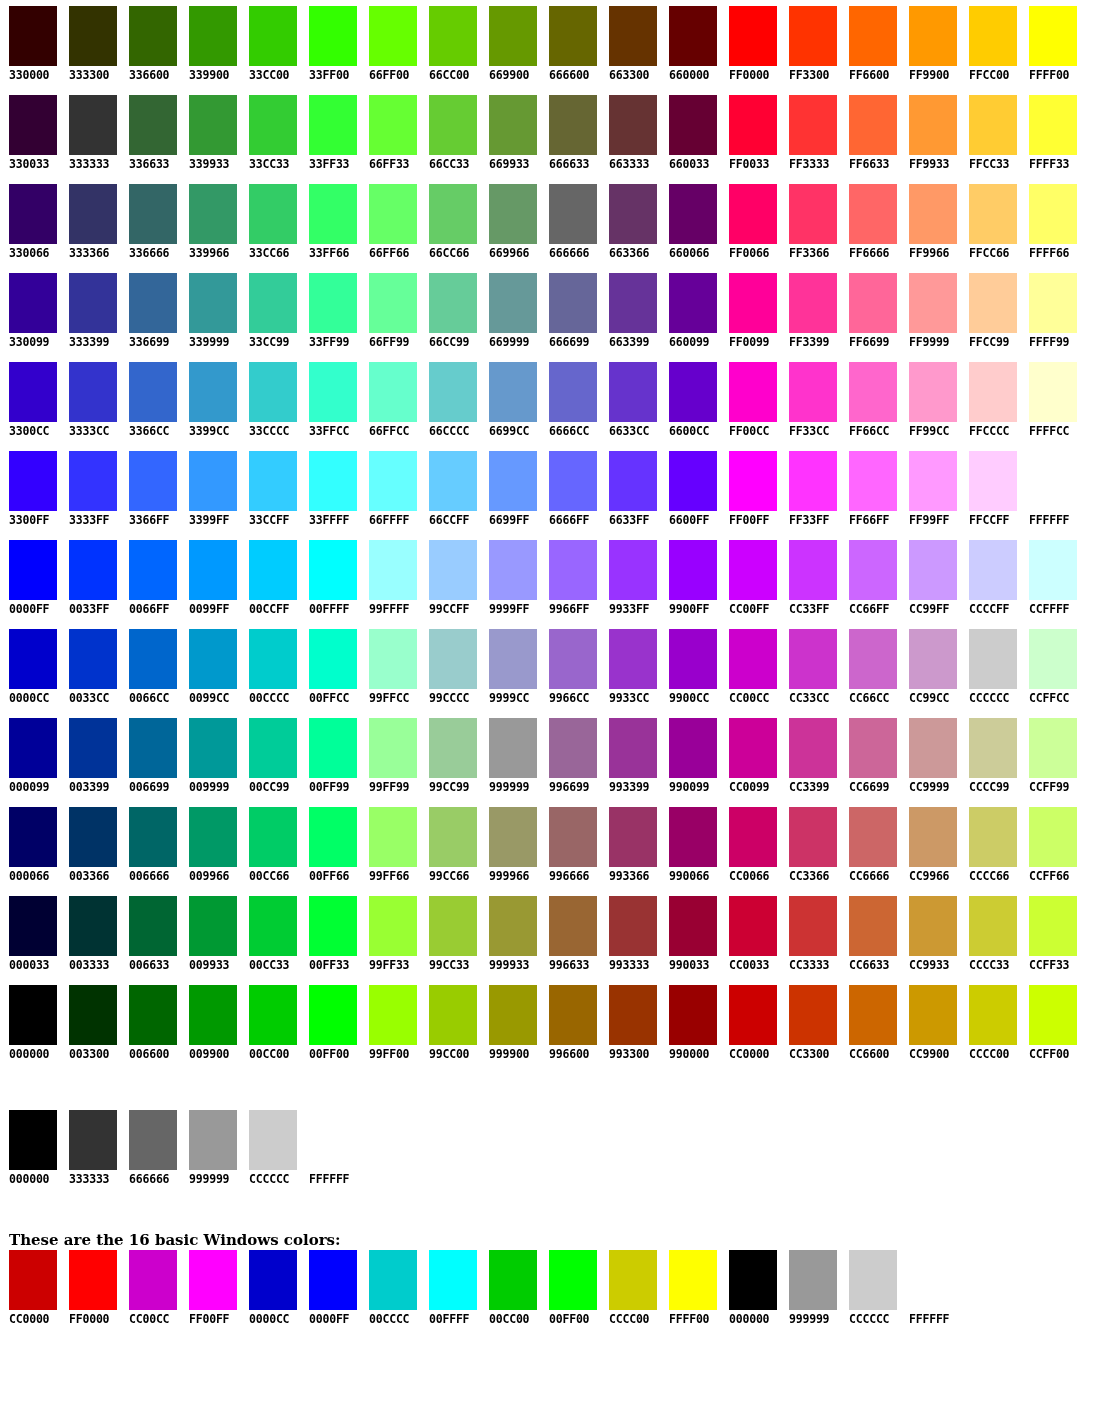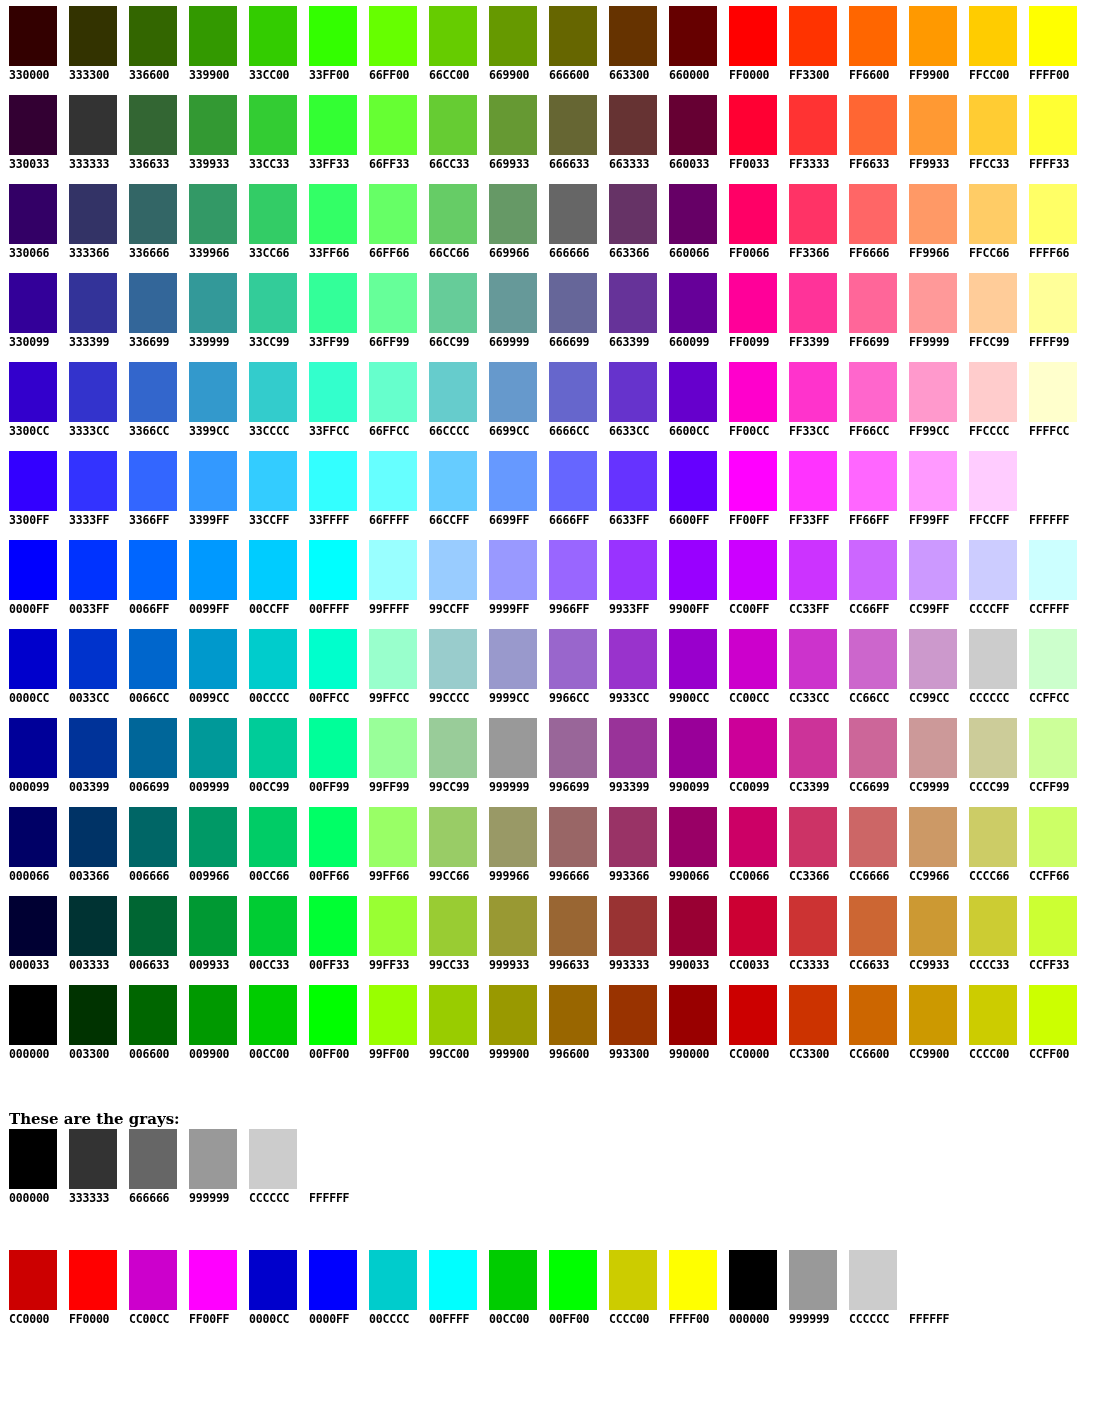--- a/index.html
+++ b/index.html
@@ -101,19 +101,19 @@
     <div class="color-row"><div class="color-cell"><div class="swatch" style="background-color: rgb(51, 0, 255);"></div><div class="swatch-label">3300FF</div></div><div class="color-cell"><div class="swatch" style="background-color: rgb(51, 51, 255);"></div><div class="swatch-label">3333FF</div></div><div class="color-cell"><div class="swatch" style="background-color: rgb(51, 102, 255);"></div><div class="swatch-label">3366FF</div></div><div class="color-cell"><div class="swatch" style="background-color: rgb(51, 153, 255);"></div><div class="swatch-label">3399FF</div></div><div class="color-cell"><div class="swatch" style="background-color: rgb(51, 204, 255);"></div><div class="swatch-label">33CCFF</div></div><div class="color-cell"><div class="swatch" style="background-color: rgb(51, 255, 255);"></div><div class="swatch-label">33FFFF</div></div><div class="color-cell"><div class="swatch" style="background-color: rgb(102, 255, 255);"></div><div class="swatch-label">66FFFF</div></div><div class="color-cell"><div class="swatch" style="background-color: rgb(102, 204, 255);"></div><div class="swatch-label">66CCFF</div></div><div class="color-cell"><div class="swatch" style="background-color: rgb(102, 153, 255);"></div><div class="swatch-label">6699FF</div></div><div class="color-cell"><div class="swatch" style="background-color: rgb(102, 102, 255);"></div><div class="swatch-label">6666FF</div></div><div class="color-cell"><div class="swatch" style="background-color: rgb(102, 51, 255);"></div><div class="swatch-label">6633FF</div></div><div class="color-cell"><div class="swatch" style="background-color: rgb(102, 0, 255);"></div><div class="swatch-label">6600FF</div></div><div class="color-cell"><div class="swatch" style="background-color: rgb(255, 0, 255);"></div><div class="swatch-label">FF00FF</div></div><div class="color-cell"><div class="swatch" style="background-color: rgb(255, 51, 255);"></div><div class="swatch-label">FF33FF</div></div><div class="color-cell"><div class="swatch" style="background-color: rgb(255, 102, 255);"></div><div class="swatch-label">FF66FF</div></div><div class="color-cell"><div class="swatch" style="background-color: rgb(255, 153, 255);"></div><div class="swatch-label">FF99FF</div></div><div class="color-cell"><div class="swatch" style="background-color: rgb(255, 204, 255);"></div><div class="swatch-label">FFCCFF</div></div><div class="color-cell"><div class="swatch" style="background-color: rgb(255, 255, 255);"></div><div class="swatch-label">FFFFFF</div></div></div>
     <div class="color-row"><div class="color-cell"><div class="swatch" style="background-color: rgb(0, 0, 255);"></div><div class="swatch-label">0000FF</div></div><div class="color-cell"><div class="swatch" style="background-color: rgb(0, 51, 255);"></div><div class="swatch-label">0033FF</div></div><div class="color-cell"><div class="swatch" style="background-color: rgb(0, 102, 255);"></div><div class="swatch-label">0066FF</div></div><div class="color-cell"><div class="swatch" style="background-color: rgb(0, 153, 255);"></div><div class="swatch-label">0099FF</div></div><div class="color-cell"><div class="swatch" style="background-color: rgb(0, 204, 255);"></div><div class="swatch-label">00CCFF</div></div><div class="color-cell"><div class="swatch" style="background-color: rgb(0, 255, 255);"></div><div class="swatch-label">00FFFF</div></div><div class="color-cell"><div class="swatch" style="background-color: rgb(153, 255, 255);"></div><div class="swatch-label">99FFFF</div></div><div class="color-cell"><div class="swatch" style="background-color: rgb(153, 204, 255);"></div><div class="swatch-label">99CCFF</div></div><div class="color-cell"><div class="swatch" style="background-color: rgb(153, 153, 255);"></div><div class="swatch-label">9999FF</div></div><div class="color-cell"><div class="swatch" style="background-color: rgb(153, 102, 255);"></div><div class="swatch-label">9966FF</div></div><div class="color-cell"><div class="swatch" style="background-color: rgb(153, 51, 255);"></div><div class="swatch-label">9933FF</div></div><div class="color-cell"><div class="swatch" style="background-color: rgb(153, 0, 255);"></div><div class="swatch-label">9900FF</div></div><div class="color-cell"><div class="swatch" style="background-color: rgb(204, 0, 255);"></div><div class="swatch-label">CC00FF</div></div><div class="color-cell"><div class="swatch" style="background-color: rgb(204, 51, 255);"></div><div class="swatch-label">CC33FF</div></div><div class="color-cell"><div class="swatch" style="background-color: rgb(204, 102, 255);"></div><div class="swatch-label">CC66FF</div></div><div class="color-cell"><div class="swatch" style="background-color: rgb(204, 153, 255);"></div><div class="swatch-label">CC99FF</div></div><div class="color-cell"><div class="swatch" style="background-color: rgb(204, 204, 255);"></div><div class="swatch-label">CCCCFF</div></div><div class="color-cell"><div class="swatch" style="background-color: rgb(204, 255, 255);"></div><div class="swatch-label">CCFFFF</div></div></div>
     <div class="color-row"><div class="color-cell"><div class="swatch" style="background-color: rgb(0, 0, 204);"></div><div class="swatch-label">0000CC</div></div><div class="color-cell"><div class="swatch" style="background-color: rgb(0, 51, 204);"></div><div class="swatch-label">0033CC</div></div><div class="color-cell"><div class="swatch" style="background-color: rgb(0, 102, 204);"></div><div class="swatch-label">0066CC</div></div><div class="color-cell"><div class="swatch" style="background-color: rgb(0, 153, 204);"></div><div class="swatch-label">0099CC</div></div><div class="color-cell"><div class="swatch" style="background-color: rgb(0, 204, 204);"></div><div class="swatch-label">00CCCC</div></div><div class="color-cell"><div class="swatch" style="background-color: rgb(0, 255, 204);"></div><div class="swatch-label">00FFCC</div></div><div class="color-cell"><div class="swatch" style="background-color: rgb(153, 255, 204);"></div><div class="swatch-label">99FFCC</div></div><div class="color-cell"><div class="swatch" style="background-color: rgb(153, 204, 204);"></div><div class="swatch-label">99CCCC</div></div><div class="color-cell"><div class="swatch" style="background-color: rgb(153, 153, 204);"></div><div class="swatch-label">9999CC</div></div><div class="color-cell"><div class="swatch" style="background-color: rgb(153, 102, 204);"></div><div class="swatch-label">9966CC</div></div><div class="color-cell"><div class="swatch" style="background-color: rgb(153, 51, 204);"></div><div class="swatch-label">9933CC</div></div><div class="color-cell"><div class="swatch" style="background-color: rgb(153, 0, 204);"></div><div class="swatch-label">9900CC</div></div><div class="color-cell"><div class="swatch" style="background-color: rgb(204, 0, 204);"></div><div class="swatch-label">CC00CC</div></div><div class="color-cell"><div class="swatch" style="background-color: rgb(204, 51, 204);"></div><div class="swatch-label">CC33CC</div></div><div class="color-cell"><div class="swatch" style="background-color: rgb(204, 102, 204);"></div><div class="swatch-label">CC66CC</div></div><div class="color-cell"><div class="swatch" style="background-color: rgb(204, 153, 204);"></div><div class="swatch-label">CC99CC</div></div><div class="color-cell"><div class="swatch" style="background-color: rgb(204, 204, 204);"></div><div class="swatch-label">CCCCCC</div></div><div class="color-cell"><div class="swatch" style="background-color: rgb(204, 255, 204);"></div><div class="swatch-label">CCFFCC</div></div></div>
     <div class="color-row"><div class="color-cell"><div class="swatch" style="background-color: rgb(0, 0, 153);"></div><div class="swatch-label">000099</div></div><div class="color-cell"><div class="swatch" style="background-color: rgb(0, 51, 153);"></div><div class="swatch-label">003399</div></div><div class="color-cell"><div class="swatch" style="background-color: rgb(0, 102, 153);"></div><div class="swatch-label">006699</div></div><div class="color-cell"><div class="swatch" style="background-color: rgb(0, 153, 153);"></div><div class="swatch-label">009999</div></div><div class="color-cell"><div class="swatch" style="background-color: rgb(0, 204, 153);"></div><div class="swatch-label">00CC99</div></div><div class="color-cell"><div class="swatch" style="background-color: rgb(0, 255, 153);"></div><div class="swatch-label">00FF99</div></div><div class="color-cell"><div class="swatch" style="background-color: rgb(153, 255, 153);"></div><div class="swatch-label">99FF99</div></div><div class="color-cell"><div class="swatch" style="background-color: rgb(153, 204, 153);"></div><div class="swatch-label">99CC99</div></div><div class="color-cell"><div class="swatch" style="background-color: rgb(153, 153, 153);"></div><div class="swatch-label">999999</div></div><div class="color-cell"><div class="swatch" style="background-color: rgb(153, 102, 153);"></div><div class="swatch-label">996699</div></div><div class="color-cell"><div class="swatch" style="background-color: rgb(153, 51, 153);"></div><div class="swatch-label">993399</div></div><div class="color-cell"><div class="swatch" style="background-color: rgb(153, 0, 153);"></div><div class="swatch-label">990099</div></div><div class="color-cell"><div class="swatch" style="background-color: rgb(204, 0, 153);"></div><div class="swatch-label">CC0099</div></div><div class="color-cell"><div class="swatch" style="background-color: rgb(204, 51, 153);"></div><div class="swatch-label">CC3399</div></div><div class="color-cell"><div class="swatch" style="background-color: rgb(204, 102, 153);"></div><div class="swatch-label">CC6699</div></div><div class="color-cell"><div class="swatch" style="background-color: rgb(204, 153, 153);"></div><div class="swatch-label">CC9999</div></div><div class="color-cell"><div class="swatch" style="background-color: rgb(204, 204, 153);"></div><div class="swatch-label">CCCC99</div></div><div class="color-cell"><div class="swatch" style="background-color: rgb(204, 255, 153);"></div><div class="swatch-label">CCFF99</div></div></div>
     <div class="color-row"><div class="color-cell"><div class="swatch" style="background-color: rgb(0, 0, 102);"></div><div class="swatch-label">000066</div></div><div class="color-cell"><div class="swatch" style="background-color: rgb(0, 51, 102);"></div><div class="swatch-label">003366</div></div><div class="color-cell"><div class="swatch" style="background-color: rgb(0, 102, 102);"></div><div class="swatch-label">006666</div></div><div class="color-cell"><div class="swatch" style="background-color: rgb(0, 153, 102);"></div><div class="swatch-label">009966</div></div><div class="color-cell"><div class="swatch" style="background-color: rgb(0, 204, 102);"></div><div class="swatch-label">00CC66</div></div><div class="color-cell"><div class="swatch" style="background-color: rgb(0, 255, 102);"></div><div class="swatch-label">00FF66</div></div><div class="color-cell"><div class="swatch" style="background-color: rgb(153, 255, 102);"></div><div class="swatch-label">99FF66</div></div><div class="color-cell"><div class="swatch" style="background-color: rgb(153, 204, 102);"></div><div class="swatch-label">99CC66</div></div><div class="color-cell"><div class="swatch" style="background-color: rgb(153, 153, 102);"></div><div class="swatch-label">999966</div></div><div class="color-cell"><div class="swatch" style="background-color: rgb(153, 102, 102);"></div><div class="swatch-label">996666</div></div><div class="color-cell"><div class="swatch" style="background-color: rgb(153, 51, 102);"></div><div class="swatch-label">993366</div></div><div class="color-cell"><div class="swatch" style="background-color: rgb(153, 0, 102);"></div><div class="swatch-label">990066</div></div><div class="color-cell"><div class="swatch" style="background-color: rgb(204, 0, 102);"></div><div class="swatch-label">CC0066</div></div><div class="color-cell"><div class="swatch" style="background-color: rgb(204, 51, 102);"></div><div class="swatch-label">CC3366</div></div><div class="color-cell"><div class="swatch" style="background-color: rgb(204, 102, 102);"></div><div class="swatch-label">CC6666</div></div><div class="color-cell"><div class="swatch" style="background-color: rgb(204, 153, 102);"></div><div class="swatch-label">CC9966</div></div><div class="color-cell"><div class="swatch" style="background-color: rgb(204, 204, 102);"></div><div class="swatch-label">CCCC66</div></div><div class="color-cell"><div class="swatch" style="background-color: rgb(204, 255, 102);"></div><div class="swatch-label">CCFF66</div></div></div>
     <div class="color-row"><div class="color-cell"><div class="swatch" style="background-color: rgb(0, 0, 51);"></div><div class="swatch-label">000033</div></div><div class="color-cell"><div class="swatch" style="background-color: rgb(0, 51, 51);"></div><div class="swatch-label">003333</div></div><div class="color-cell"><div class="swatch" style="background-color: rgb(0, 102, 51);"></div><div class="swatch-label">006633</div></div><div class="color-cell"><div class="swatch" style="background-color: rgb(0, 153, 51);"></div><div class="swatch-label">009933</div></div><div class="color-cell"><div class="swatch" style="background-color: rgb(0, 204, 51);"></div><div class="swatch-label">00CC33</div></div><div class="color-cell"><div class="swatch" style="background-color: rgb(0, 255, 51);"></div><div class="swatch-label">00FF33</div></div><div class="color-cell"><div class="swatch" style="background-color: rgb(153, 255, 51);"></div><div class="swatch-label">99FF33</div></div><div class="color-cell"><div class="swatch" style="background-color: rgb(153, 204, 51);"></div><div class="swatch-label">99CC33</div></div><div class="color-cell"><div class="swatch" style="background-color: rgb(153, 153, 51);"></div><div class="swatch-label">999933</div></div><div class="color-cell"><div class="swatch" style="background-color: rgb(153, 102, 51);"></div><div class="swatch-label">996633</div></div><div class="color-cell"><div class="swatch" style="background-color: rgb(153, 51, 51);"></div><div class="swatch-label">993333</div></div><div class="color-cell"><div class="swatch" style="background-color: rgb(153, 0, 51);"></div><div class="swatch-label">990033</div></div><div class="color-cell"><div class="swatch" style="background-color: rgb(204, 0, 51);"></div><div class="swatch-label">CC0033</div></div><div class="color-cell"><div class="swatch" style="background-color: rgb(204, 51, 51);"></div><div class="swatch-label">CC3333</div></div><div class="color-cell"><div class="swatch" style="background-color: rgb(204, 102, 51);"></div><div class="swatch-label">CC6633</div></div><div class="color-cell"><div class="swatch" style="background-color: rgb(204, 153, 51);"></div><div class="swatch-label">CC9933</div></div><div class="color-cell"><div class="swatch" style="background-color: rgb(204, 204, 51);"></div><div class="swatch-label">CCCC33</div></div><div class="color-cell"><div class="swatch" style="background-color: rgb(204, 255, 51);"></div><div class="swatch-label">CCFF33</div></div></div>
     <div class="color-row"><div class="color-cell"><div class="swatch" style="background-color: rgb(0, 0, 0);"></div><div class="swatch-label">000000</div></div><div class="color-cell"><div class="swatch" style="background-color: rgb(0, 51, 0);"></div><div class="swatch-label">003300</div></div><div class="color-cell"><div class="swatch" style="background-color: rgb(0, 102, 0);"></div><div class="swatch-label">006600</div></div><div class="color-cell"><div class="swatch" style="background-color: rgb(0, 153, 0);"></div><div class="swatch-label">009900</div></div><div class="color-cell"><div class="swatch" style="background-color: rgb(0, 204, 0);"></div><div class="swatch-label">00CC00</div></div><div class="color-cell"><div class="swatch" style="background-color: rgb(0, 255, 0);"></div><div class="swatch-label">00FF00</div></div><div class="color-cell"><div class="swatch" style="background-color: rgb(153, 255, 0);"></div><div class="swatch-label">99FF00</div></div><div class="color-cell"><div class="swatch" style="background-color: rgb(153, 204, 0);"></div><div class="swatch-label">99CC00</div></div><div class="color-cell"><div class="swatch" style="background-color: rgb(153, 153, 0);"></div><div class="swatch-label">999900</div></div><div class="color-cell"><div class="swatch" style="background-color: rgb(153, 102, 0);"></div><div class="swatch-label">996600</div></div><div class="color-cell"><div class="swatch" style="background-color: rgb(153, 51, 0);"></div><div class="swatch-label">993300</div></div><div class="color-cell"><div class="swatch" style="background-color: rgb(153, 0, 0);"></div><div class="swatch-label">990000</div></div><div class="color-cell"><div class="swatch" style="background-color: rgb(204, 0, 0);"></div><div class="swatch-label">CC0000</div></div><div class="color-cell"><div class="swatch" style="background-color: rgb(204, 51, 0);"></div><div class="swatch-label">CC3300</div></div><div class="color-cell"><div class="swatch" style="background-color: rgb(204, 102, 0);"></div><div class="swatch-label">CC6600</div></div><div class="color-cell"><div class="swatch" style="background-color: rgb(204, 153, 0);"></div><div class="swatch-label">CC9900</div></div><div class="color-cell"><div class="swatch" style="background-color: rgb(204, 204, 0);"></div><div class="swatch-label">CCCC00</div></div><div class="color-cell"><div class="swatch" style="background-color: rgb(204, 255, 0);"></div><div class="swatch-label">CCFF00</div></div></div>
   </div>
 
 <div class="section" id="gray-section">
-  <div class="section-heading">These are the grays:</div>
   <div class="strip" id="gray-strip"><div class="color-cell"><div class="swatch" style="background-color: rgb(0, 0, 0);"></div><div class="swatch-label">000000</div></div><div class="color-cell"><div class="swatch" style="background-color: rgb(51, 51, 51);"></div><div class="swatch-label">333333</div></div><div class="color-cell"><div class="swatch" style="background-color: rgb(102, 102, 102);"></div><div class="swatch-label">666666</div></div><div class="color-cell"><div class="swatch" style="background-color: rgb(153, 153, 153);"></div><div class="swatch-label">999999</div></div><div class="color-cell"><div class="swatch" style="background-color: rgb(204, 204, 204);"></div><div class="swatch-label">CCCCCC</div></div><div class="color-cell"><div class="swatch" style="background-color: rgb(255, 255, 255);"></div><div class="swatch-label">FFFFFF</div></div></div>
 </div>
 
 <div class="section" id="windows-section">
+  <div class="section-heading">These are the 16 basic Windows colors:</div>
   <div class="strip" id="windows-strip"><div class="color-cell"><div class="swatch" style="background-color: rgb(204, 0, 0);"></div><div class="swatch-label">CC0000</div></div><div class="color-cell"><div class="swatch" style="background-color: rgb(255, 0, 0);"></div><div class="swatch-label">FF0000</div></div><div class="color-cell"><div class="swatch" style="background-color: rgb(204, 0, 204);"></div><div class="swatch-label">CC00CC</div></div><div class="color-cell"><div class="swatch" style="background-color: rgb(255, 0, 255);"></div><div class="swatch-label">FF00FF</div></div><div class="color-cell"><div class="swatch" style="background-color: rgb(0, 0, 204);"></div><div class="swatch-label">0000CC</div></div><div class="color-cell"><div class="swatch" style="background-color: rgb(0, 0, 255);"></div><div class="swatch-label">0000FF</div></div><div class="color-cell"><div class="swatch" style="background-color: rgb(0, 204, 204);"></div><div class="swatch-label">00CCCC</div></div><div class="color-cell"><div class="swatch" style="background-color: rgb(0, 255, 255);"></div><div class="swatch-label">00FFFF</div></div><div class="color-cell"><div class="swatch" style="background-color: rgb(0, 204, 0);"></div><div class="swatch-label">00CC00</div></div><div class="color-cell"><div class="swatch" style="background-color: rgb(0, 255, 0);"></div><div class="swatch-label">00FF00</div></div><div class="color-cell"><div class="swatch" style="background-color: rgb(204, 204, 0);"></div><div class="swatch-label">CCCC00</div></div><div class="color-cell"><div class="swatch" style="background-color: rgb(255, 255, 0);"></div><div class="swatch-label">FFFF00</div></div><div class="color-cell"><div class="swatch" style="background-color: rgb(0, 0, 0);"></div><div class="swatch-label">000000</div></div><div class="color-cell"><div class="swatch" style="background-color: rgb(153, 153, 153);"></div><div class="swatch-label">999999</div></div><div class="color-cell"><div class="swatch" style="background-color: rgb(204, 204, 204);"></div><div class="swatch-label">CCCCCC</div></div><div class="color-cell"><div class="swatch" style="background-color: rgb(255, 255, 255);"></div><div class="swatch-label">FFFFFF</div></div></div>
 </div>
 
 </body></html>

